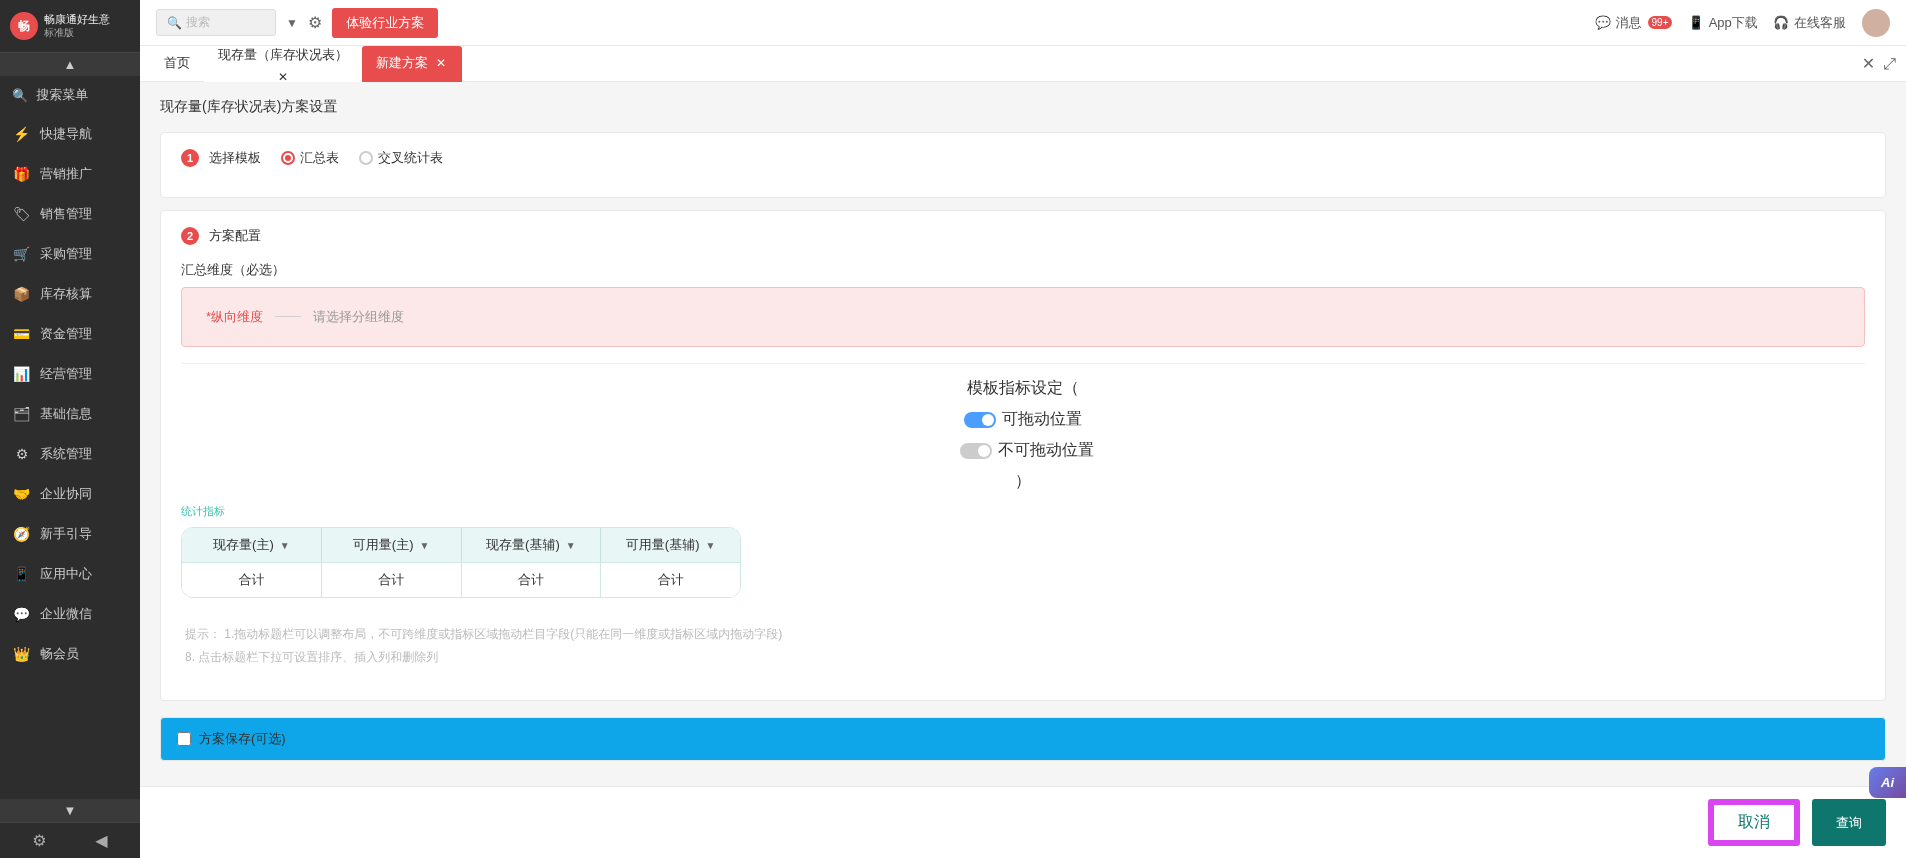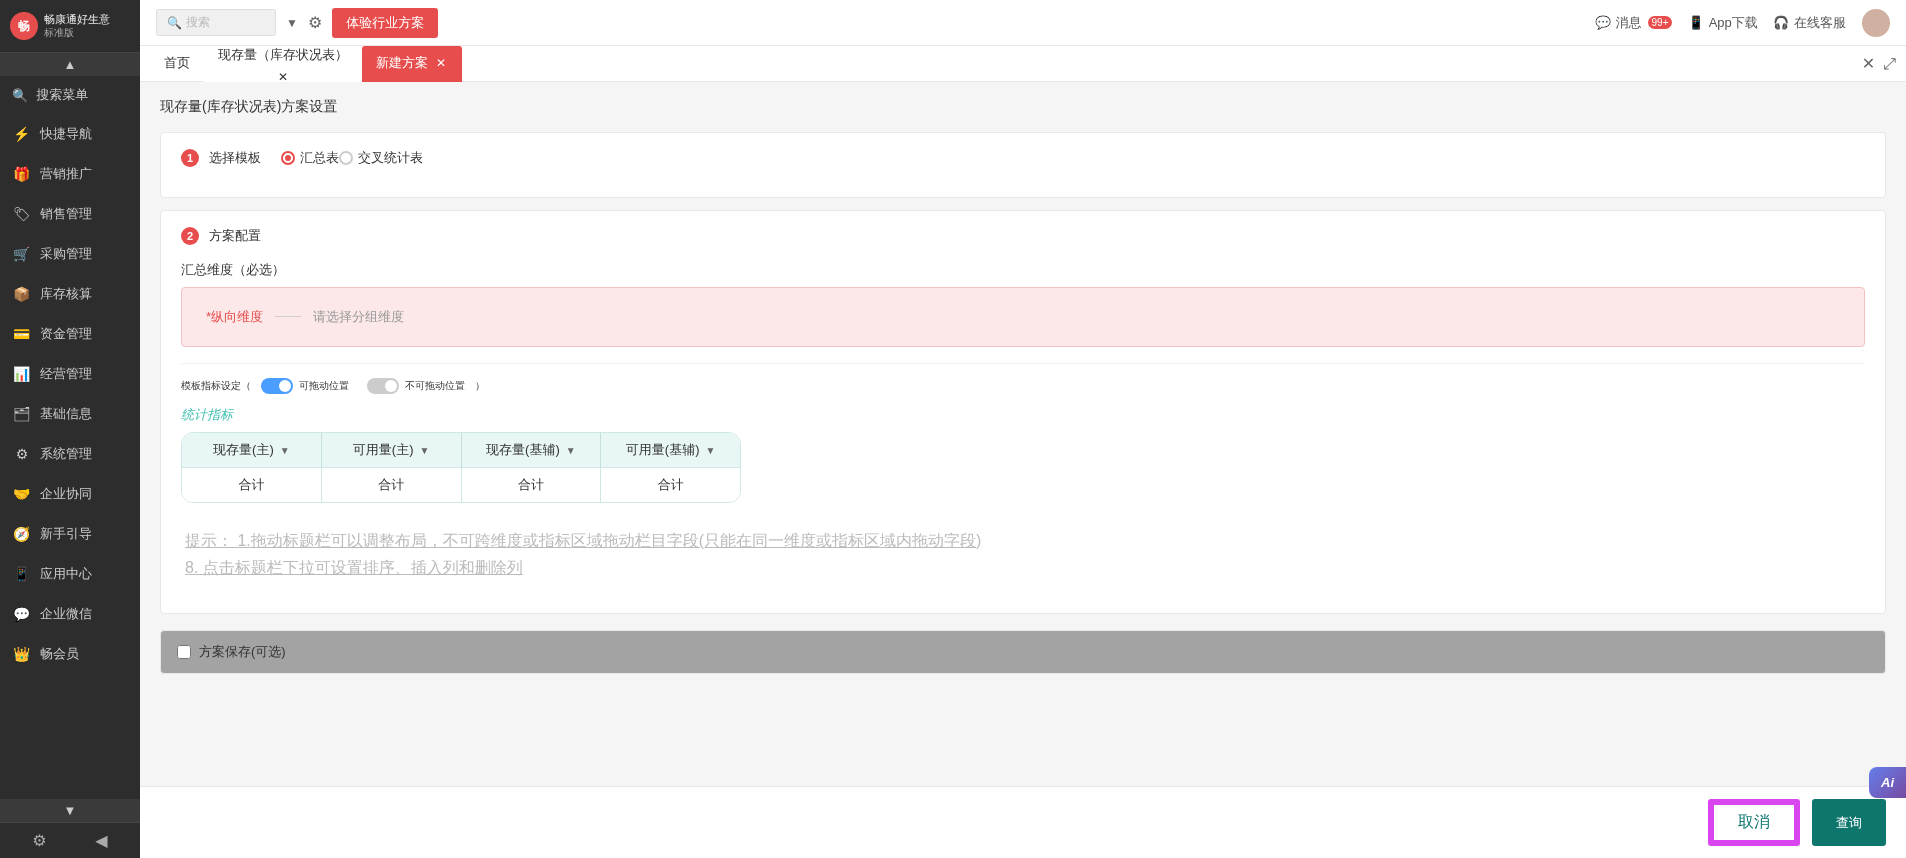--- a/index.html
+++ b/index.html
@@ -290,20 +290,21 @@
       flex-shrink: 0;
     }
     .step-label {
       font-size: 13px;
       color: #333;
       font-weight: 500;
     }
     .radio-group {
       display: flex;
       align-items: flex-end;
+      gap: 20px;
       margin-left: 10px;
     }
     .radio-item {
       display: flex;
       align-items: center;
       gap: 5px;
       cursor: pointer;
       font-size: 13px;
       color: #333;
     }
@@ -364,22 +365,23 @@
       color: #ccc;
       font-size: 13px;
     }
 
     
     .indicator-settings-row {
       display: flex;
       align-items: center;
       gap: 10px;
       margin-bottom: 12px;
-      font-size: 10px;
-      color: #333;
+      font-size: 16px;
+      color: #333;
+      flex-direction: column;
     }
     .toggle-indicator {
       display: flex;
       align-items: center;
       gap: 6px;
     }
     .toggle-blue {
       width: 32px;
       height: 16px;
       background: #4a9eff;
@@ -412,23 +414,22 @@
       top: 2px;
       width: 12px;
       height: 12px;
       background: white;
       border-radius: 50%;
     }
 
     
     .stats-table-label {
       color: #40c0b0;
-      font-size: 13px;
+      font-size: 11px;
       margin-bottom: 8px;
-      font-style: italic;
     }
     .stats-table {
       border: 1px solid #d0e8e4;
       border-radius: 12px;
       overflow: hidden;
       width: 560px;
     }
     .stats-table-header {
       display: flex;
       background: #e8f7f5;
@@ -463,35 +464,34 @@
       font-size: 10px;
       color: #666;
     }
 
     
     .tips-section {
       margin-top: 16px;
       padding: 12px 0;
     }
     .tip-item {
-      font-size: 16px;
+      font-size: 12px;
       color: #bbb;
       margin-bottom: 6px;
       padding-left: 4px;
-      text-decoration: underline;
     }
 
     
     .save-option {
       display: flex;
       align-items: center;
       gap: 8px;
       margin-top: 16px;
       padding: 12px 16px;
-      background: #a3a3a3;
+      background: #0ea5e9;
       border: 1px solid #e8e8e8;
       border-radius: 4px;
     }
     .save-checkbox {
       width: 14px;
       height: 14px;
       border: 1px solid #ccc;
       cursor: pointer;
     }
     .save-label {

